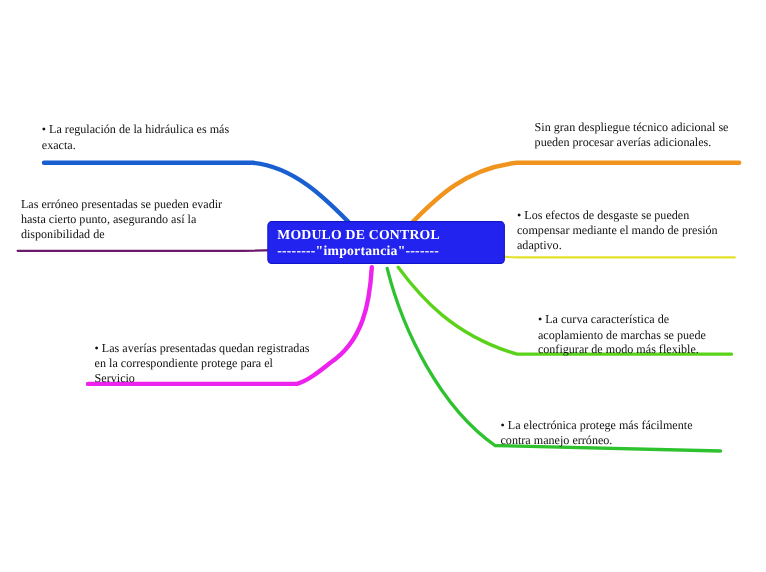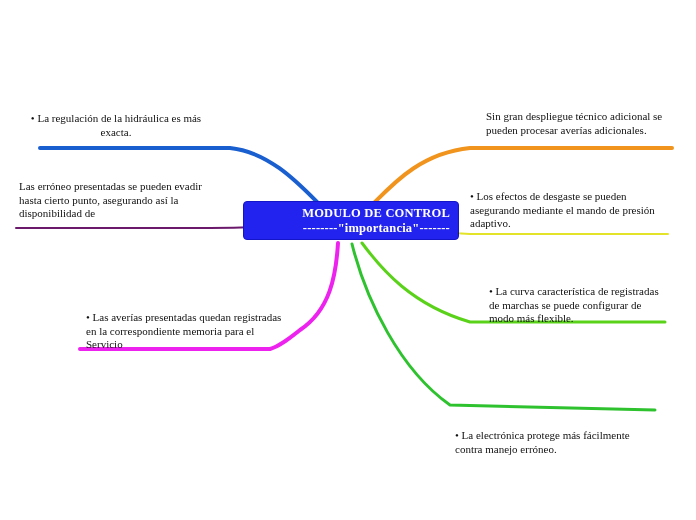--- a/index.html
+++ b/index.html
@@ -18,21 +18,20 @@
   #svg-layer {
     position: absolute;
     left: 0;
     top: 0;
     width: 696px;
     height: 520px;
   }
   .node {
     position: absolute;
     box-sizing: border-box;
-    text-align: right;
   }
   .center-node {
     left: 243px;
     top: 201px;
     width: 216px;
     height: 39px;
     background: #2323f0;
     border: 1px solid #1414c8;
     border-radius: 4px;
     color: #ffffff;
@@ -46,24 +45,23 @@
   .center-line1 { display: block; }
   .center-line2 { display: block; }
   .leaf {
     position: absolute;
     font-family: "Liberation Serif", serif;
     font-size: 11px;
     line-height: 13.5px;
     color: #111111;
   }
   .leaf-tl {
-    left: 26px;
+    left: 38px;
     top: 112px;
     width: 180px;
-    text-align: center;
   }
   .leaf-l2 {
     left: 19px;
     top: 180px;
     width: 185px;
   }
   .leaf-l3 {
     left: 86px;
     top: 311px;
     width: 200px;
@@ -80,21 +78,20 @@
   }
   .leaf-r3 {
     left: 489px;
     top: 285px;
     width: 178px;
   }
   .leaf-r4 {
     left: 455px;
     top: 381px;
     width: 180px;
-    margin-top: 48px;
   }
 </style>
 </head>
 <body>
 
 <div id="canvas">
 
   <svg id="svg-layer" viewBox="0 0 696 520">
 
     <path d="M 320 205 C 300 185 270 152 230 148 L 40 148" fill="none" stroke="#1a5fd0" stroke-width="4" stroke-linecap="round"></path>
@@ -112,19 +109,19 @@
     <path d="M 352 244 C 366 300 400 370 450 405 L 655 410" fill="none" stroke="#2fc22f" stroke-width="3" stroke-linecap="round"></path>
   </svg>
 
   <div class="node center-node">
     <span class="center-line1">MODULO DE CONTROL</span>
     <span class="center-line2">--------"importancia"-------</span>
   </div>
 
   <div class="leaf leaf-tl">• La regulación de la hidráulica es más exacta.</div>
   <div class="leaf leaf-l2">Las erróneo presentadas se pueden evadir hasta cierto punto, asegurando así la disponibilidad de</div>
-  <div class="leaf leaf-l3">• Las averías presentadas quedan registradas en la correspondiente memoria para el Servicio</div>
+  <div class="leaf leaf-l3">• Las averías presentadas quedan registradas en la correspondiente protege para el Servicio</div>
   <div class="leaf leaf-r1">Sin gran despliegue técnico adicional se pueden procesar averías adicionales.</div>
-  <div class="leaf leaf-r2">• Los efectos de desgaste se pueden asegurando mediante el mando de presión adaptivo.</div>
-  <div class="leaf leaf-r3">• La curva característica de registradas de marchas se puede configurar de modo más flexible.</div>
+  <div class="leaf leaf-r2">• Los efectos de desgaste se pueden compensar mediante el mando de presión adaptivo.</div>
+  <div class="leaf leaf-r3">• La curva característica de acoplamiento de marchas se puede configurar de modo más flexible.</div>
   <div class="leaf leaf-r4">• La electrónica protege más fácilmente contra manejo erróneo.</div>
 
 </div>
 
 </body></html>

